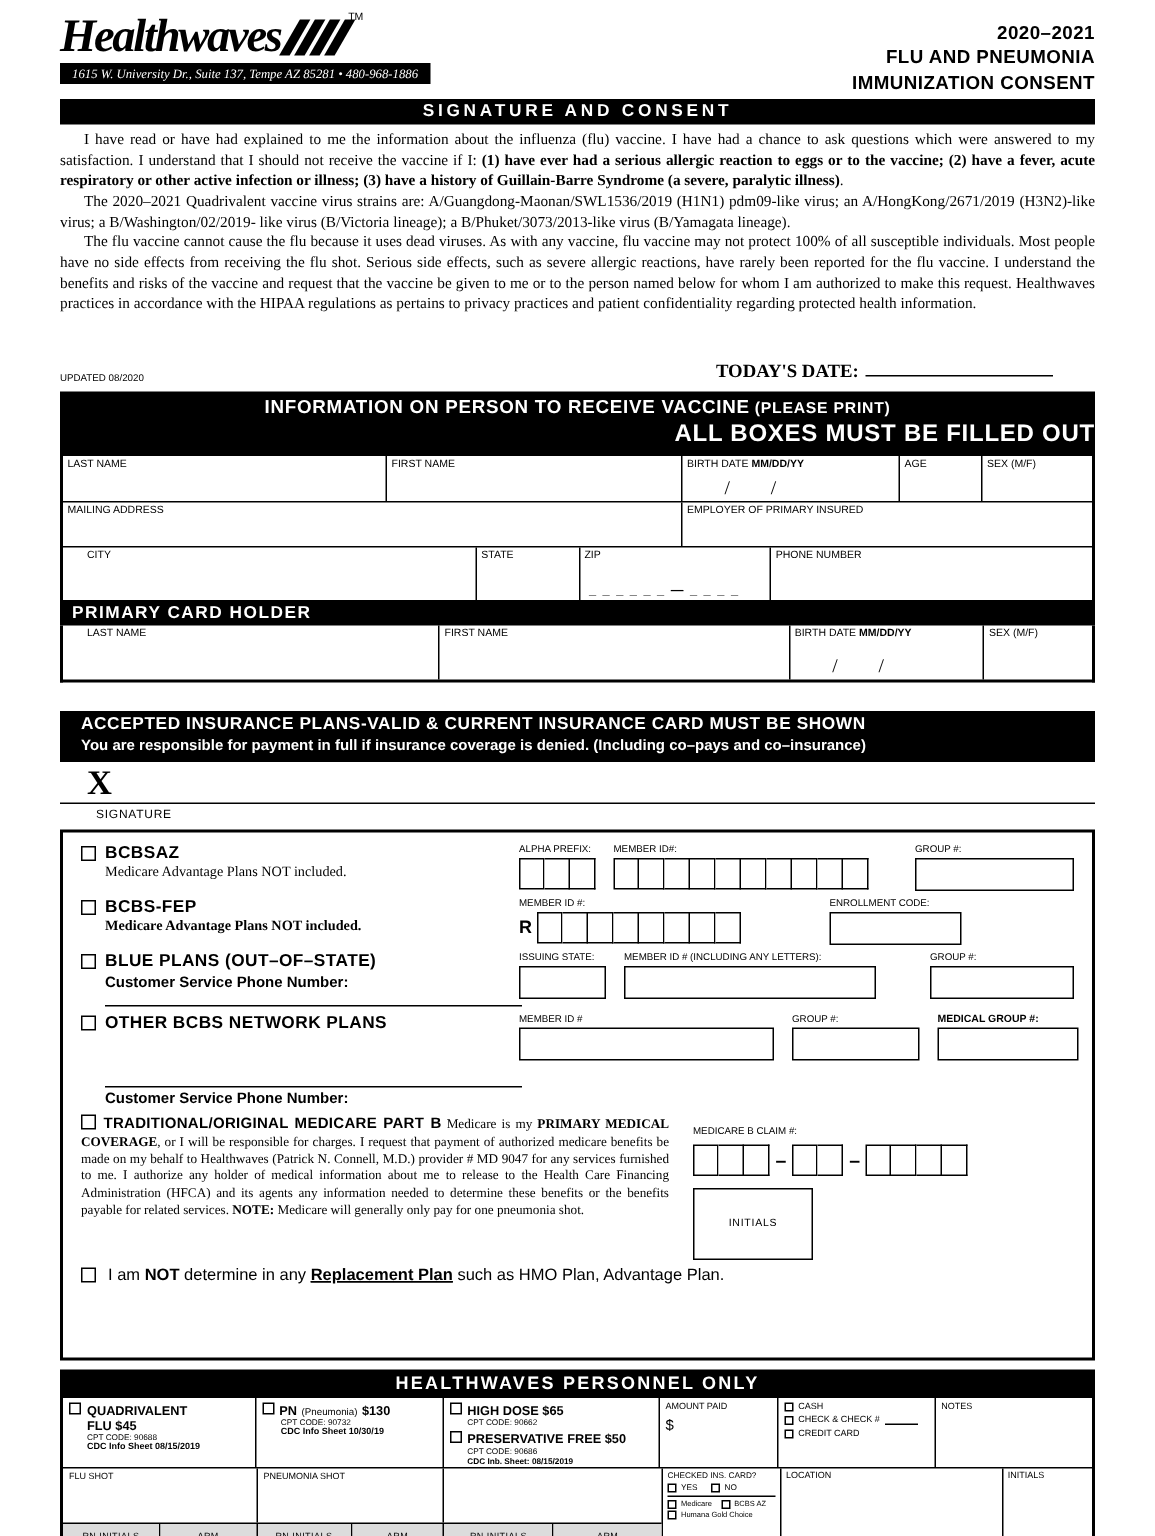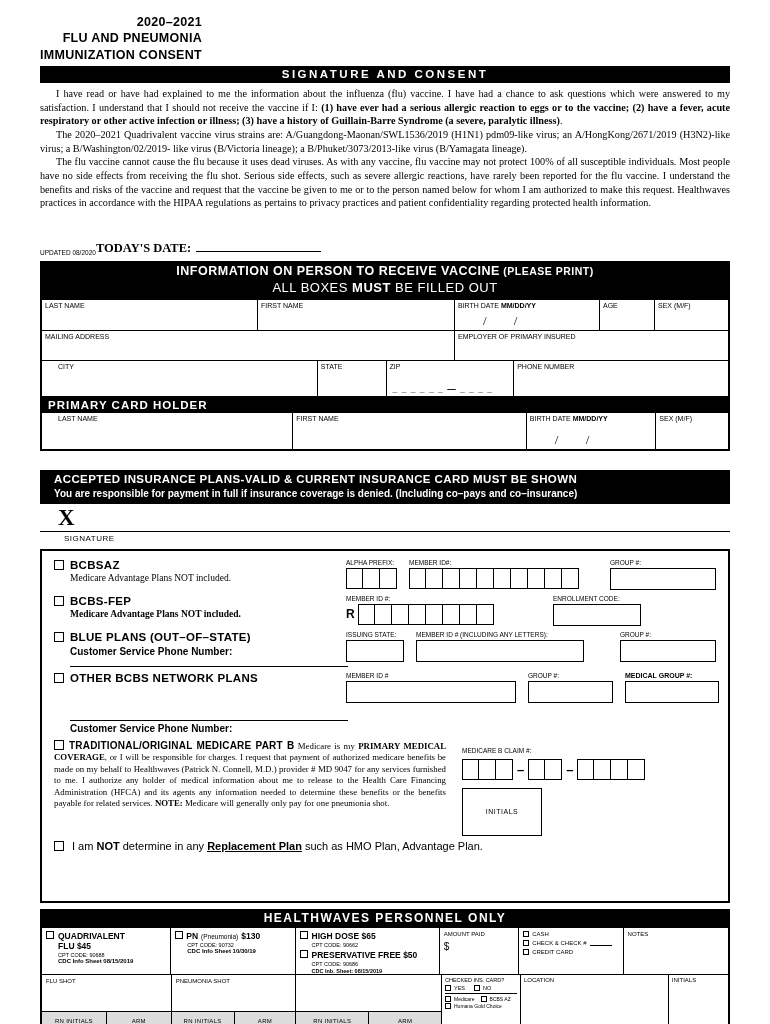--- a/index.html
+++ b/index.html
@@ -16,31 +16,31 @@
   .tm { font-size:7px; vertical-align:top; margin-left:2px; align-self:flex-start; }
   .addr-bar { background:#000; color:#fff; font-family:"Liberation Serif", serif; font-style:italic; font-size:8.5px; padding:2px 8px; width:fit-content; margin-top:3px; }
   .hdr-right { text-align:right; font-weight:bold; font-size:12.5px; line-height:1.3; letter-spacing:.3px; padding-top:6px; }
 
   
   .bar { background:#000; color:#fff; font-weight:bold; text-align:center; }
   .bar-consent { font-size:11.5px; letter-spacing:2.5px; padding:2px 0 3px; margin-top:2px; }
   .bar-info { padding:3px 0 4px; margin-top:5px; line-height:1.25; }
   .bar-info .l1 { font-size:12.5px; letter-spacing:.5px; }
   .bar-info .l1 .norm { font-weight:bold; font-size:10.5px; }
-  .bar-info .l2 { font-size:13px; font-weight:normal; letter-spacing:.5px; }
+  .bar-info .l2 { font-size:16px; font-weight:bold; letter-spacing:.5px;text-align:right; }
   .bar-primary { text-align:left; font-size:11.5px; letter-spacing:1px; padding:1px 8px 2px; }
   .bar-accepted { text-align:left; padding:2px 14px 4px; margin-top:19px; line-height:1.3; }
   .bar-accepted .l1 { font-size:11.5px; letter-spacing:.4px; }
   .bar-accepted .l2 { font-size:10px; }
   .bar-personnel { font-size:12px; letter-spacing:1.5px; padding:2px 0 3px; margin-top:6px; }
 
   
   .consent { font-family:"Liberation Serif", serif; font-size:10.2px; line-height:1.34; text-align:justify; margin-top:4px; height:150px; overflow:hidden; }
   .consent p { text-indent:16px; }
-  .date-row { display:flex; justify-content:flex-start; align-items:flex-end; margin-top:2px; height:17px; padding-right:28px; }
+  .date-row { display:flex; justify-content:space-between; align-items:flex-end; margin-top:2px; height:17px; padding-right:28px; }
   .updated { font-size:6.5px; }
   .todays { font-family:"Liberation Serif", serif; font-weight:bold; font-size:12.5px; }
   .date-blank { display:inline-block; width:125px; border-bottom:1.2px solid #000; height:12px; }
 
   
   .grid { border:2px solid #000; border-top:none; }
   .frow { display:flex; }
   .frow + .frow { border-top:1px solid #000; }
   .fcell { border-right:1px solid #000; padding:2px 3px; font-size:7px; position:relative; overflow:hidden; }
   .fcell:last-child { border-right:none; }
@@ -114,20 +114,33 @@
   .checked-line { display:flex; align-items:center; gap:3px; font-size:5.5px; margin-bottom:2px; }
   .checked-sub { border-top:.8px solid #000; margin-top:2px; padding-top:2px; }
   .checked-sub .checked-line { font-size:5px; margin-bottom:1px; }
 </style>
 </head>
 <body>
 
 <div class="page">
 
   <div class="hdr">
+    <div>
+      <div class="logo-row">
+        <span class="logo">Healthwaves</span>
+        <span class="slashes">
+            <span class="slash"></span>
+            <span class="slash"></span>
+            <span class="slash"></span>
+            <span class="slash"></span>
+          </span>
+        <span class="tm">TM</span>
+      </div>
+      <div class="addr-bar">1615 W. University Dr., Suite 137, Tempe AZ 85281 • 480-968-1886</div>
+    </div>
     <div class="hdr-right">
       <div>2020–2021</div>
       <div>FLU AND PNEUMONIA</div>
       <div>IMMUNIZATION CONSENT</div>
     </div>
   </div>
 
   <div class="bar bar-consent">SIGNATURE AND CONSENT</div>
   <div class="consent">
     <p><span>I have read or have had explained to me the information about the influenza (flu) vaccine. I have had a chance to ask questions which were answered to my satisfaction. I understand that I should not receive the vaccine if I: </span><b><span>(1) have ever had a serious allergic reaction to eggs or to the vaccine; (2) have a fever, acute respiratory or other active infection or illness; (3) have a history of Guillain-Barre Syndrome (a severe, paralytic illness)</span></b><span>.</span></p>

